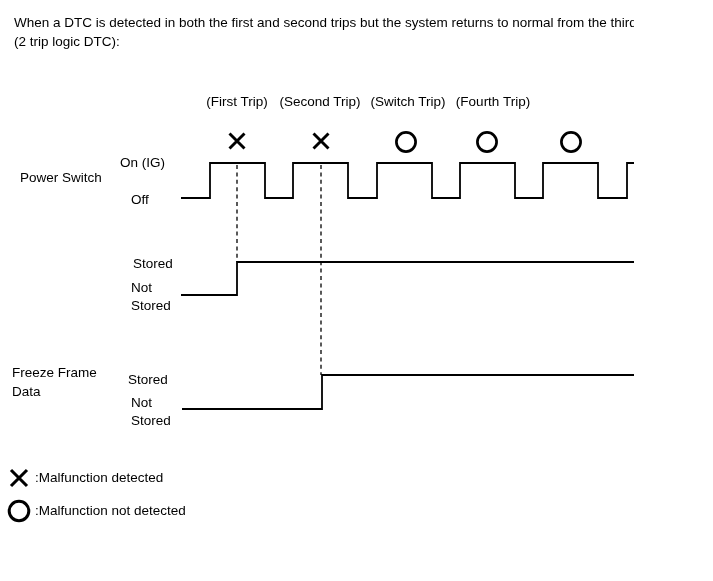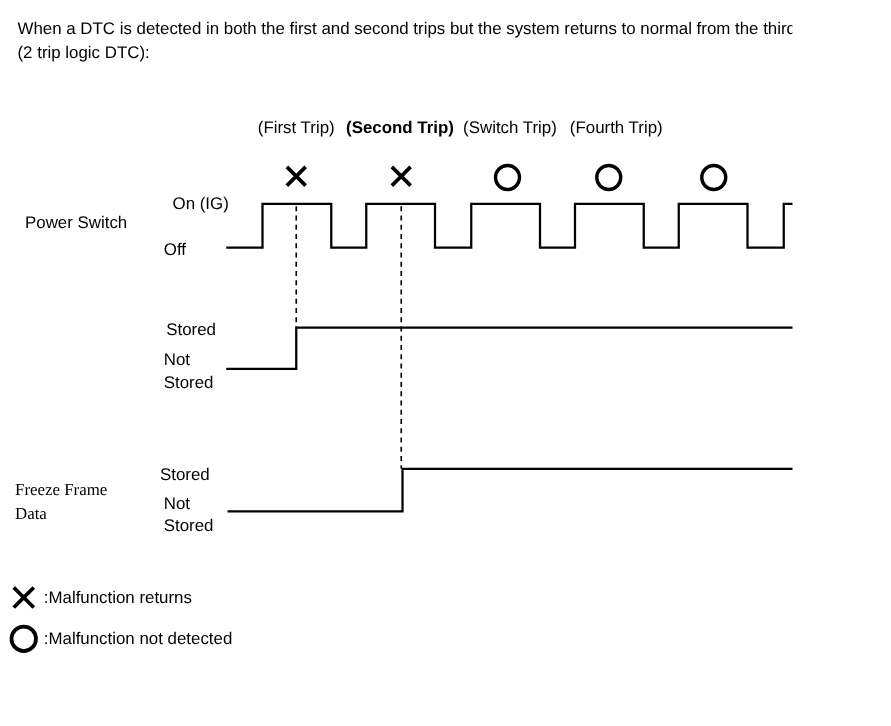--- a/index.html
+++ b/index.html
@@ -51,21 +51,21 @@
 </style>
 </head>
 <body>
 
 <div class="canvas">
 
   <div class="title">When a DTC is detected in both the first and second trips but the system returns to normal from the third trip
 (2 trip logic DTC):</div>
 
   <div class="trip-label" style="left:237px;text-align:center;">(First Trip)</div>
-  <div class="trip-label" style="left:320px;font-weight:bold;">(Second Trip)</div>
+  <div class="trip-label" style="left:320px;">(Second Trip)</div>
   <div class="trip-label" style="left:408px;">(Switch Trip)</div>
   <div class="trip-label" style="left:493px;">(Fourth Trip)</div>
 
   <svg class="mark" style="left:225px;top:129px;" width="24" height="24" viewBox="0 0 24 24">
     <path d="M4.5 4.5 L19.5 19.5 M19.5 4.5 L4.5 19.5" stroke="#000" stroke-width="2.9" fill="none"></path>
   </svg>
   <svg class="mark" style="left:309px;top:129px;" width="24" height="24" viewBox="0 0 24 24">
     <path d="M4.5 4.5 L19.5 19.5 M19.5 4.5 L4.5 19.5" stroke="#000" stroke-width="2.9" fill="none"></path>
   </svg>
   <svg class="mark" style="left:394px;top:130px;" width="24" height="24" viewBox="0 0 24 24">
@@ -80,36 +80,36 @@
 
   <svg class="wave-overlay" viewBox="0 0 713 581">
     <path d="M181 198 H210 V163 H265 V198 H293 V163 H348 V198 H377 V163 H432 V198 H460 V163 H515 V198 H543 V163 H598 V198 H627 V163 H682 V198 H690" fill="none" stroke="#000" stroke-width="1.8"></path>
     <path d="M181 295 H237 V262 H690" fill="none" stroke="#000" stroke-width="1.8"></path>
     <path d="M182 409 H322 V375 H690" fill="none" stroke="#000" stroke-width="1.8"></path>
     <path d="M237 165 V262" fill="none" stroke="#000" stroke-width="1.3" stroke-dasharray="4 3.4"></path>
     <path d="M321 165 V375" fill="none" stroke="#000" stroke-width="1.3" stroke-dasharray="4 3.4"></path>
   </svg>
 
   <div class="txt" style="left:20px;top:169px;">Power Switch</div>
-  <div class="txt" style="left:138px;top:154px;text-align:center;">On (IG)</div>
+  <div class="txt" style="left:120px;top:154px;text-align:center;">On (IG)</div>
   <div class="txt" style="left:131px;top:191px;">Off</div>
 
   <div class="txt" style="left:133px;top:255px;">Stored</div>
   <div class="txt multiline" style="left:131px;top:279px;line-height:18px;">Not
 Stored</div>
 
-  <div class="txt multiline" style="left:12px;top:382px;line-height:19px;font-family:Liberation Serif, serif;">Freeze Frame
+  <div class="txt multiline" style="left:12px;top:363px;line-height:19px;">Freeze Frame
 Data</div>
   <div class="txt" style="left:128px;top:371px;">Stored</div>
   <div class="txt multiline" style="left:131px;top:394px;line-height:18px;">Not
 Stored</div>
 
   <svg class="mark" style="left:8px;top:467px;" width="22" height="22" viewBox="0 0 22 22">
     <path d="M3 3 L19 19 M19 3 L3 19" stroke="#000" stroke-width="3.1" fill="none"></path>
   </svg>
-  <div class="legend-text" style="left:35px;top:470px;">:Malfunction returns</div>
+  <div class="legend-text" style="left:35px;top:470px;">:Malfunction detected</div>
 
   <svg class="mark" style="left:7px;top:499px;" width="24" height="24" viewBox="0 0 24 24">
     <circle cx="12" cy="12" r="9.8" stroke="#000" stroke-width="3" fill="none"></circle>
   </svg>
   <div class="legend-text" style="left:35px;top:503px;text-align:center;">:Malfunction not detected</div>
 
 </div>
 
 </body></html>

